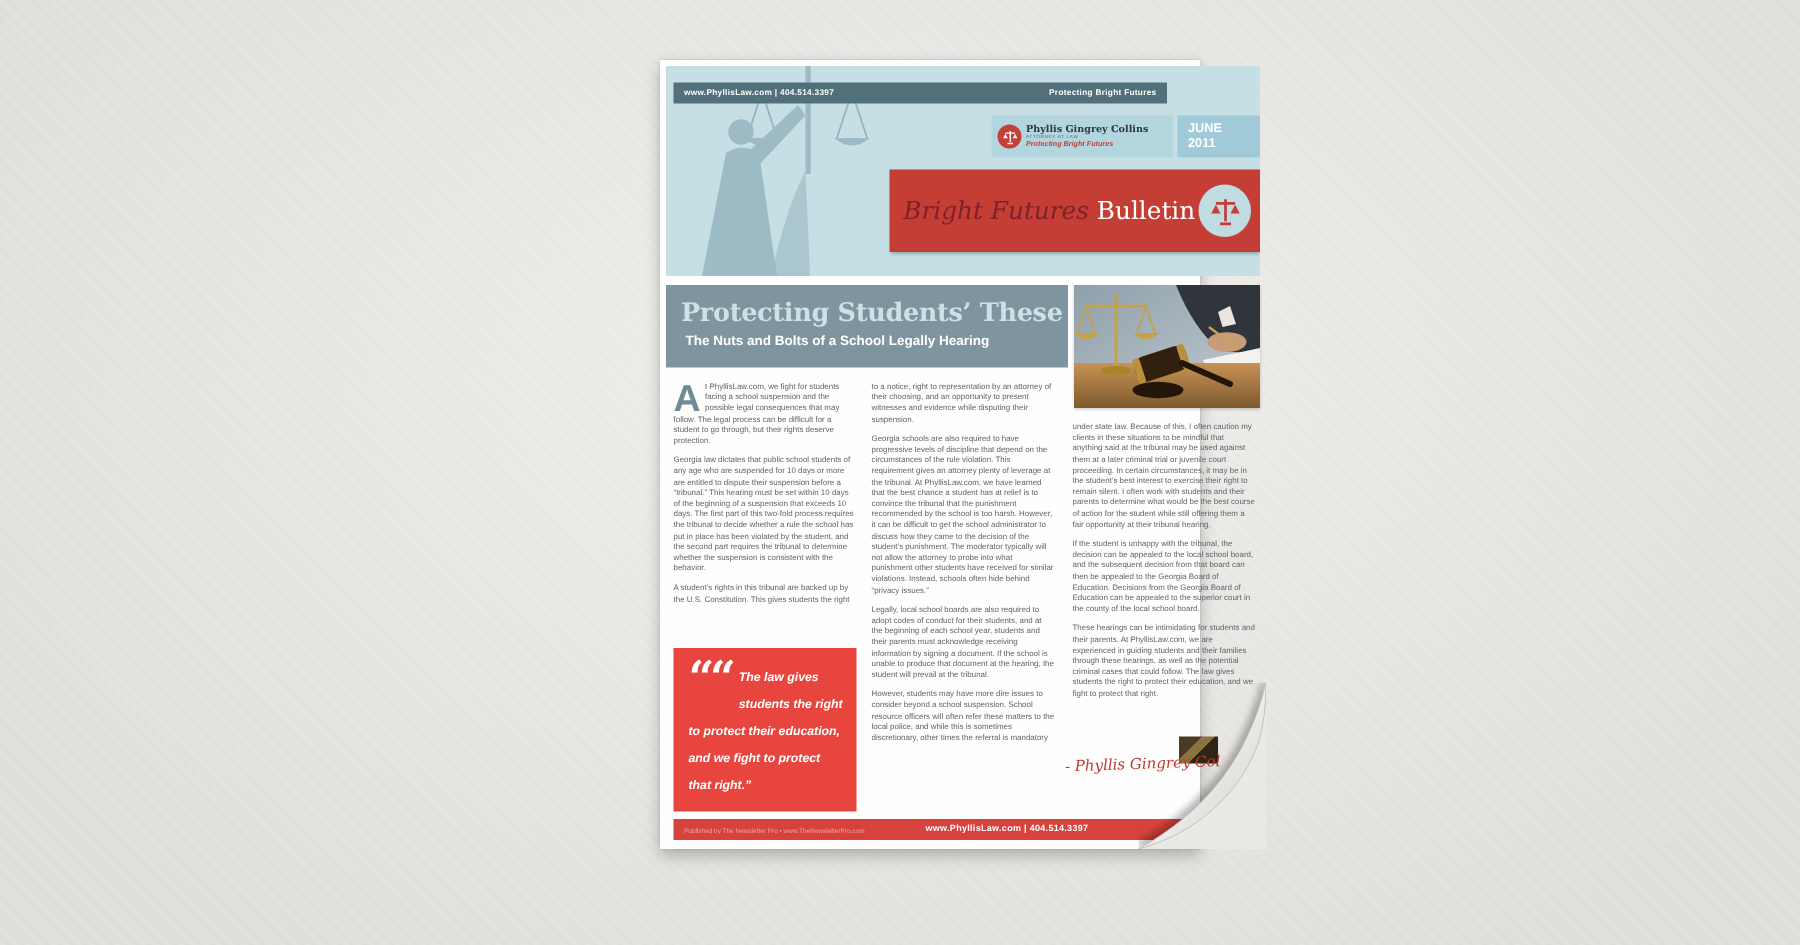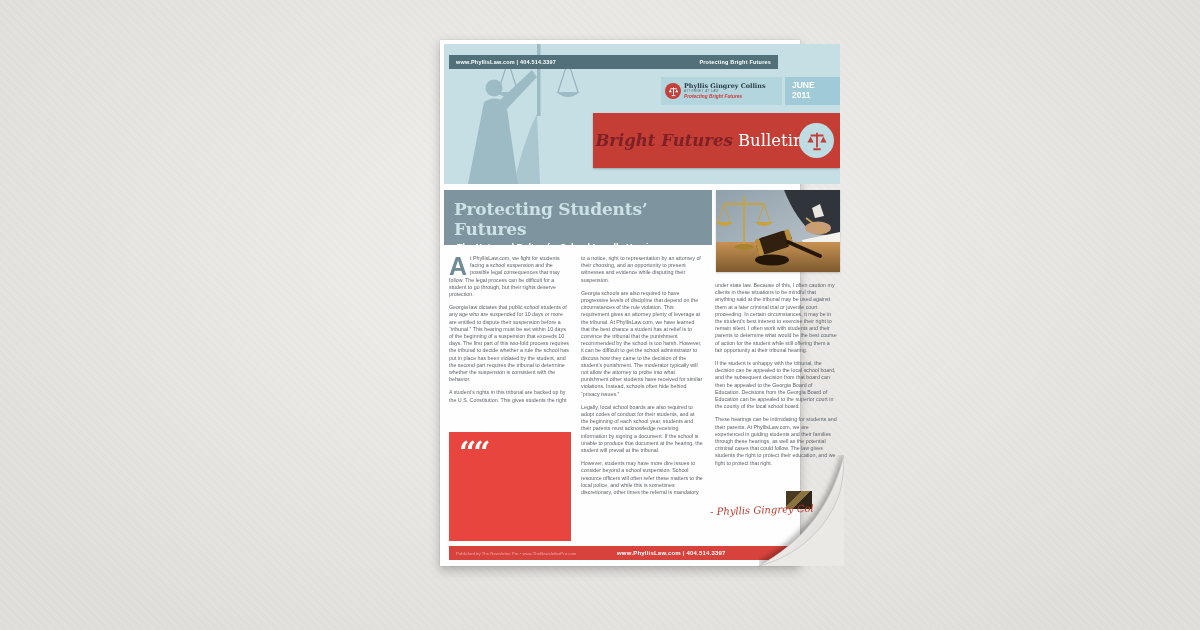--- a/index.html
+++ b/index.html
@@ -26,21 +26,21 @@
                  display:flex; align-items:center; justify-content:center; }
   .logo-text { margin-left:3px; line-height:1.08; }
   .logo-name { font-family:"DejaVu Serif", serif; font-weight:bold; font-size:6.4px; color:#2b3a42; }
   .logo-sub  { font-size:3px; letter-spacing:.5px; color:#5a6a72; }
   .logo-tag  { font-style:italic; font-weight:bold; font-size:4.8px; color:#c4403a; margin-top:1px; }
   .june { position:absolute; left:341px; top:33px; width:55px; height:28px; background:#a0cad7;
           color:#fff; font-weight:bold; font-size:8.5px; line-height:1.12; padding:4px 1px 0 7px; }
   .banner { position:absolute; left:149px; top:69px; width:247px; height:55px; background:#c43e36;
             display:flex; align-items:center; justify-content:center; box-shadow:0 1px 2px rgba(0,0,0,.25); }
   .banner-text { font-family:"DejaVu Serif", serif; font-size:16.5px; margin-right:34px; white-space:nowrap; }
-  .banner-italic { font-style:italic; font-weight:bold; color:#7e2127; }
+  .banner-italic { font-style:italic; font-weight:normal; color:#7e2127; }
   .banner-regular { color:#ffffff; }
   .badge { position:absolute; right:6px; top:10px; width:35px; height:35px; border-radius:50%;
            background:#bfdce2; display:flex; align-items:center; justify-content:center; }
 
   
   .title-block { position:absolute; left:4px; top:150px; width:268px; height:55px; background:#7e949e; padding:9px 0 0 10px; }
   .article-title { font-family:"DejaVu Serif", serif; font-weight:bold; font-size:17px; letter-spacing:-.2px; color:#cde2e7; }
   .article-subtitle { font-weight:bold; font-size:9px; color:#ffffff; margin:3px 0 0 3px; }
   .photo { position:absolute; left:276px; top:150px; width:124px; height:82px; box-shadow:0 1px 2px rgba(0,0,0,.2); }
 
@@ -125,21 +125,21 @@
         <div class="badge">
           <svg width="22" height="22" viewBox="0 0 24 24">
             <path d="M12 3v16M5 6h14M8 21h8" stroke="#c43e36" stroke-width="2" fill="none"></path>
             <path d="M5 7l-3.4 6.5h6.8zM19 7l-3.4 6.5h6.8z" fill="#c43e36"></path>
           </svg>
         </div>
       </div>
     </div>
 
     <div class="title-block">
-      <div class="article-title">Protecting Students’ Futures</div>
+      <div class="article-title">Protecting Students’ These</div>
       <div class="article-subtitle">The Nuts and Bolts of a School Legally Hearing</div>
     </div>
 
     <svg class="photo" viewBox="0 0 124 82">
       <defs>
         <linearGradient id="sky" x1="0" y1="0" x2="1" y2="1">
           <stop offset="0" stop-color="#8fa0ab"></stop>
             <stop offset="1" stop-color="#c2cacf"></stop>
         </linearGradient>
         <linearGradient id="wood" x1="0" y1="0" x2="0" y2="1">
@@ -187,20 +187,21 @@
     </div>
 
     <div class="col col-3">
       <p>under state law. Because of this, I often caution my clients in these situations to be mindful that anything said at the tribunal may be used against them at a later criminal trial or juvenile court proceeding. In certain circumstances, it may be in the student’s best interest to exercise their right to remain silent. I often work with students and their parents to determine what would be the best course of action for the student while still offering them a fair opportunity at their tribunal hearing.</p>
       <p>If the student is unhappy with the tribunal, the decision can be appealed to the local school board, and the subsequent decision from that board can then be appealed to the Georgia Board of Education. Decisions from the Georgia Board of Education can be appealed to the superior court in the county of the local school board.</p>
       <p>These hearings can be intimidating for students and their parents. At PhyllisLaw.com, we are experienced in guiding students and their families through these hearings, as well as the potential criminal cases that could follow. The law gives students the right to protect their education, and we fight to protect that right.</p>
     </div>
 
     <div class="quote">
       <span class="qmark">““</span>
+      <span class="qtext">The law gives students the right to protect their education, and we fight to protect that right.”</span>
     </div>
 
     <div class="author-photo"></div>
     <div class="signature">- Phyllis Gingrey Col</div>
 
     <div class="footer">
       <span class="footer-left">Published by The Newsletter Pro  •  www.TheNewsletterPro.com</span>
       <span class="footer-right">www.PhyllisLaw.com  |  404.514.3397</span>
     </div>
 

